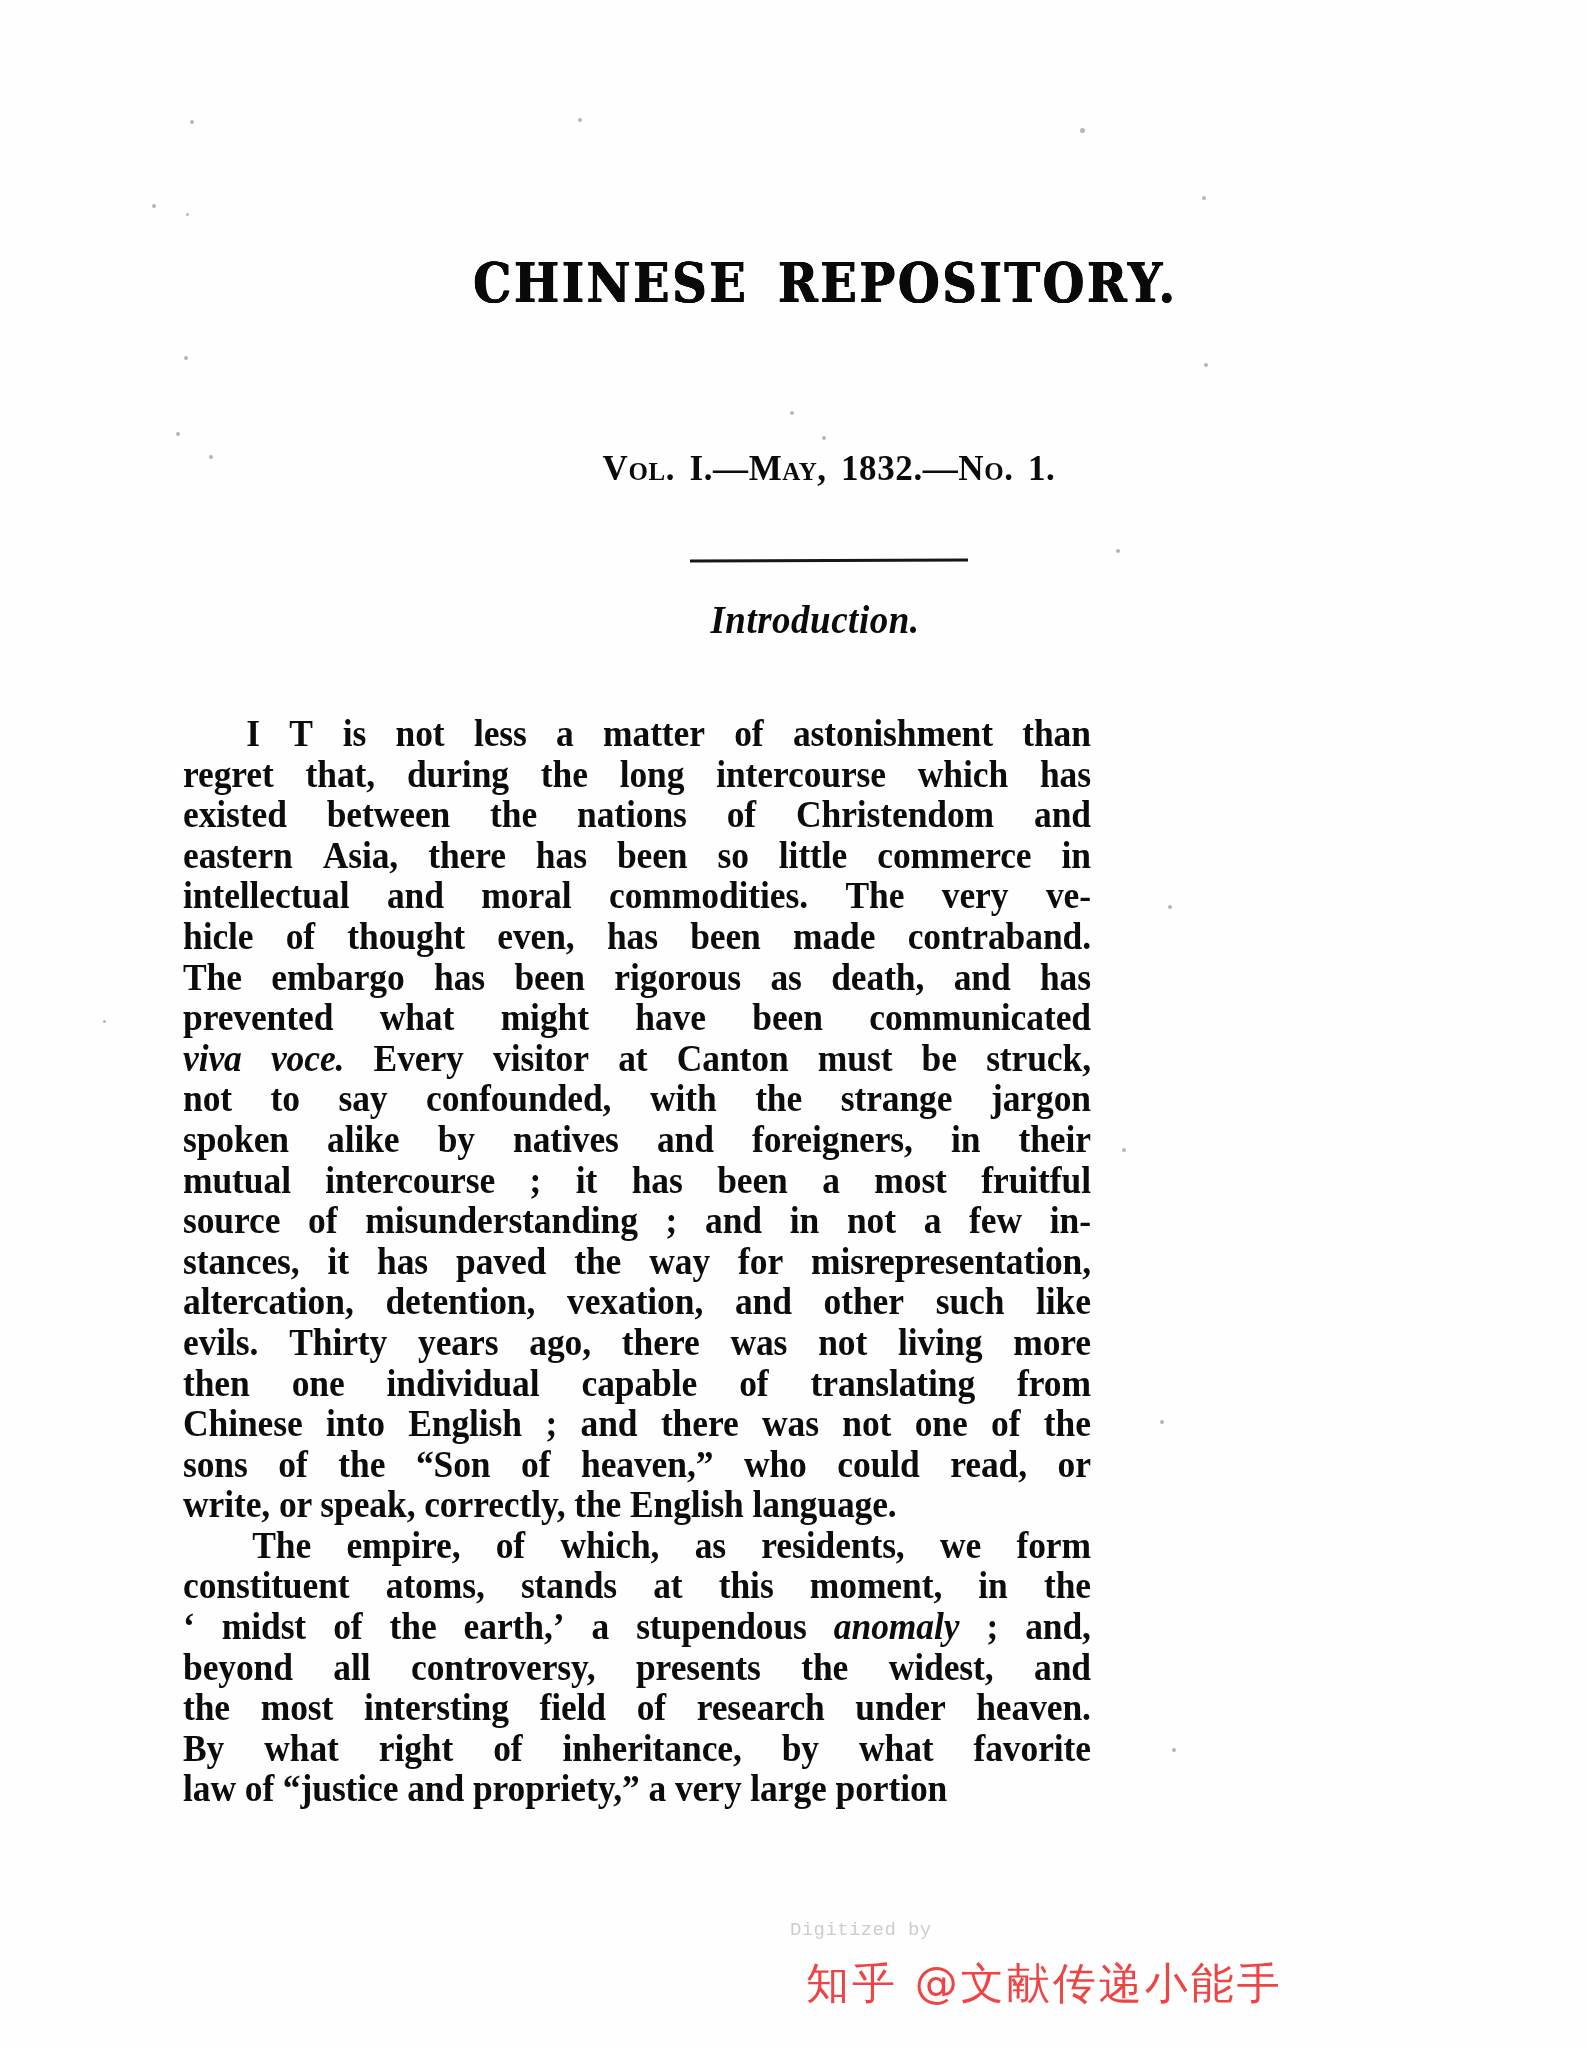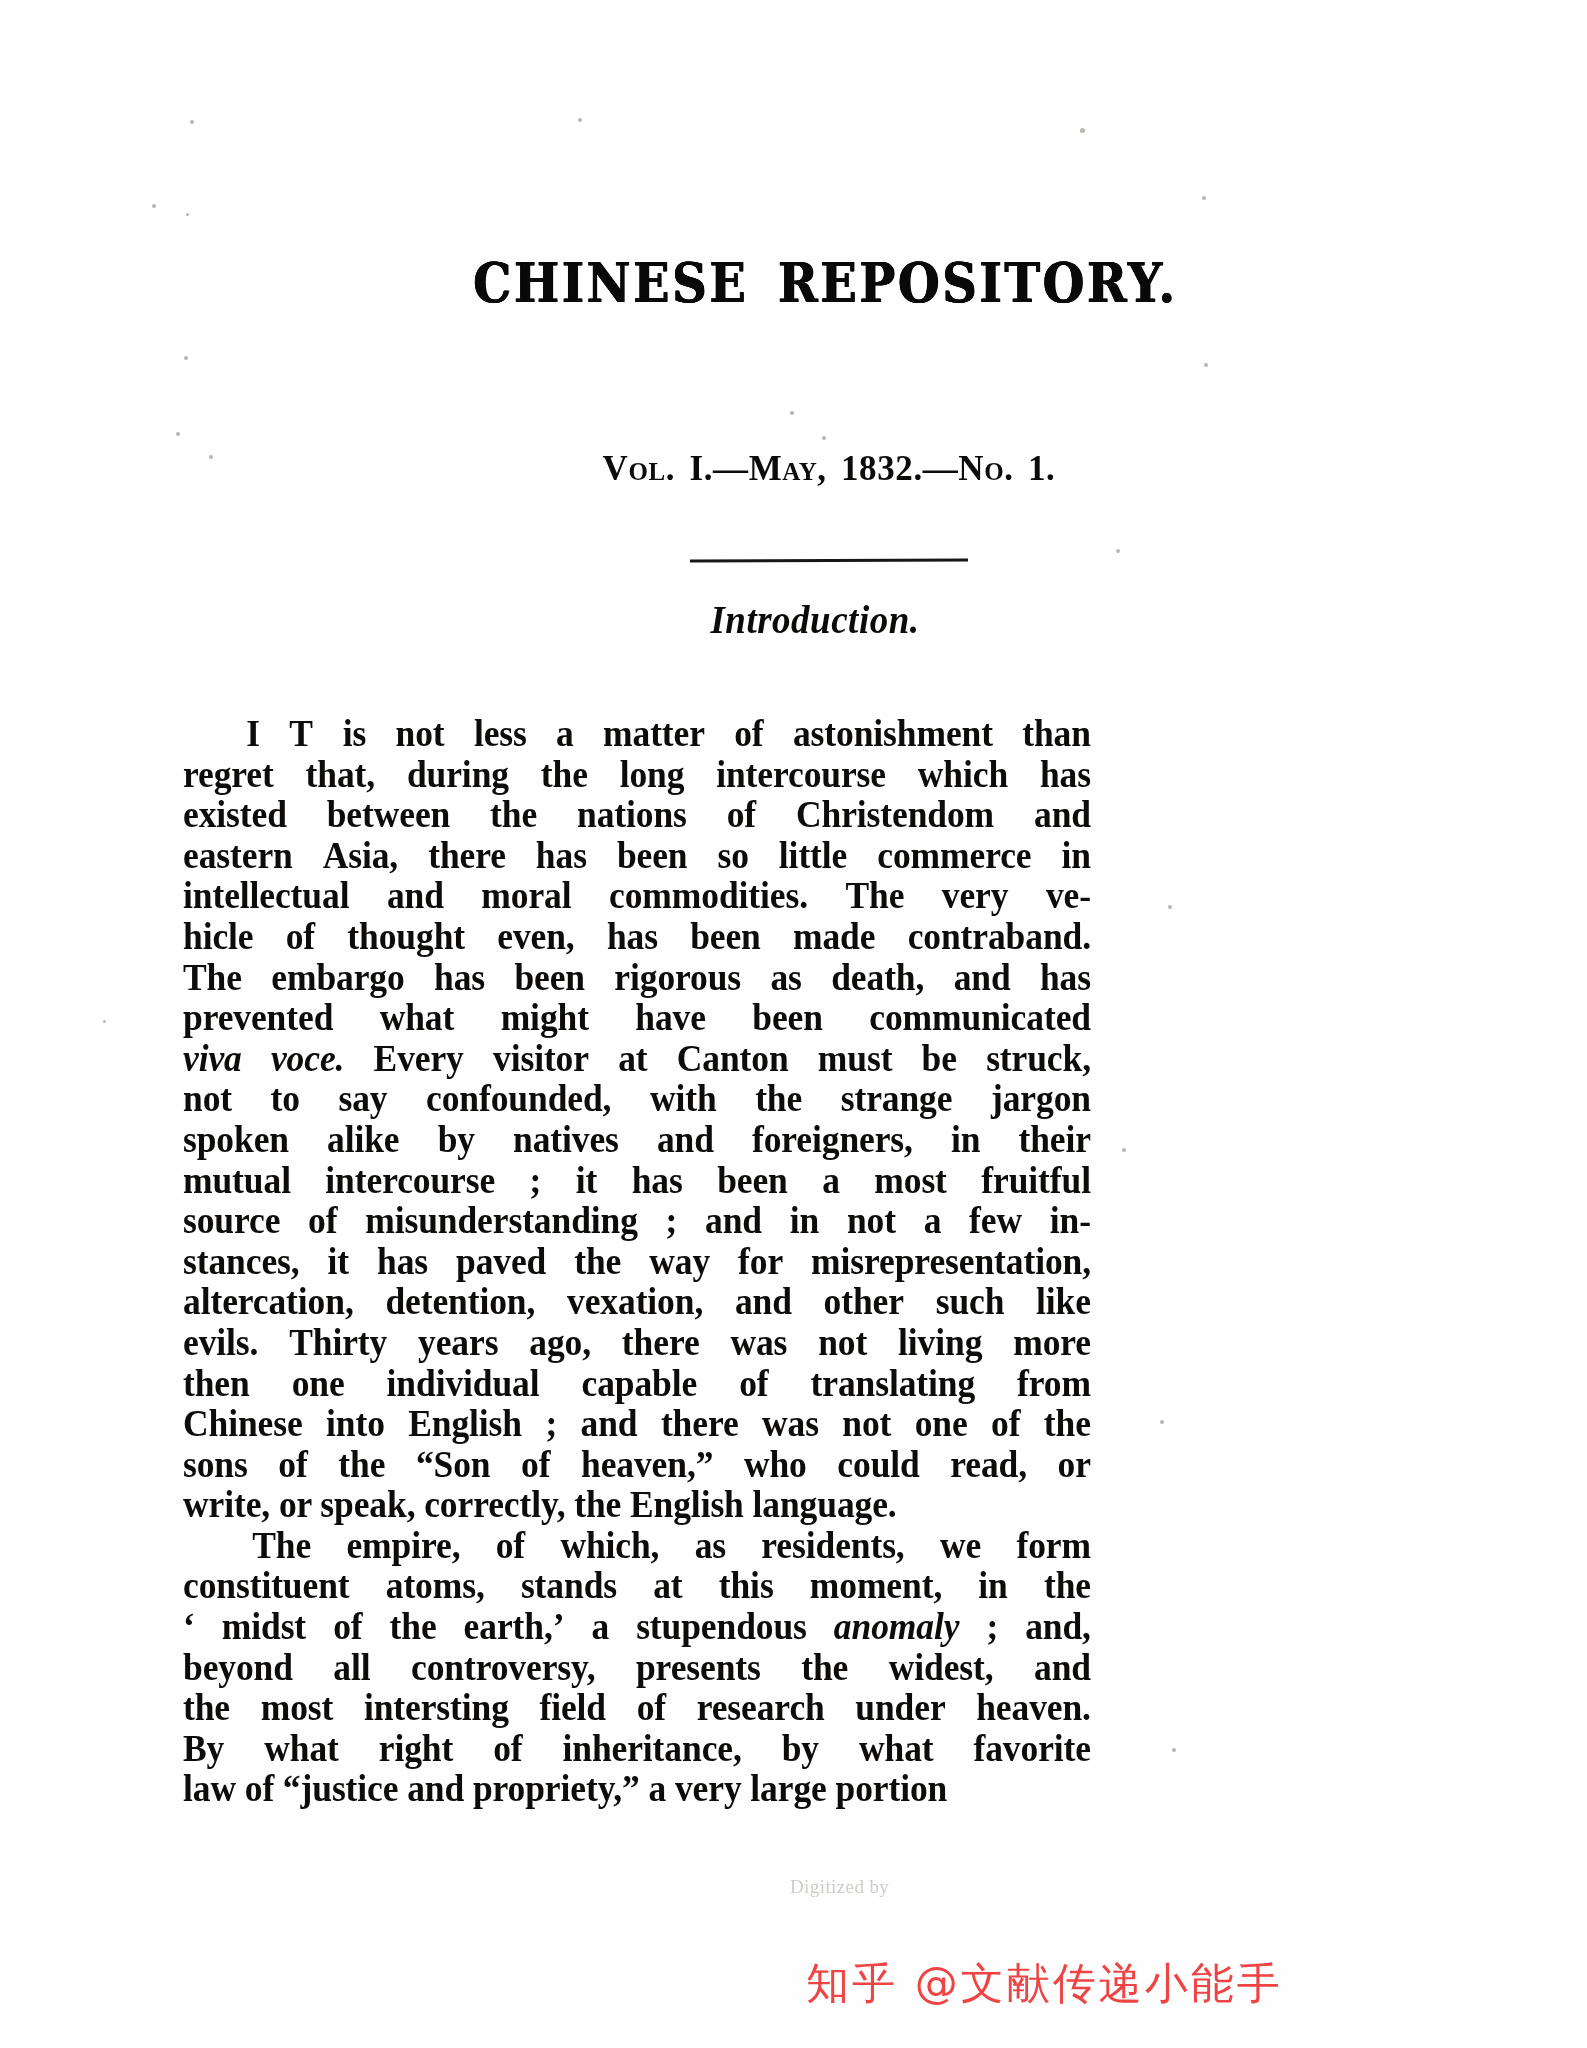--- a/index.html
+++ b/index.html
@@ -154,22 +154,22 @@
 
   .indent {
     display: inline-block;
     width: 34px;
   }
 
   
   .wm-digitized {
     position: absolute;
     left: 790px;
-    top: 1876px;
-    font-family: Liberation Serif, serif;
+    top: 1919px;
+    font-family: Liberation Mono, monospace;
     font-size: 19px;
     color: #cfcdc9;
     letter-spacing: 0.4px;
     white-space: nowrap;
   }
 
   .wm-zhihu {
     position: absolute;
     left: 806px;
     top: 1955px;

